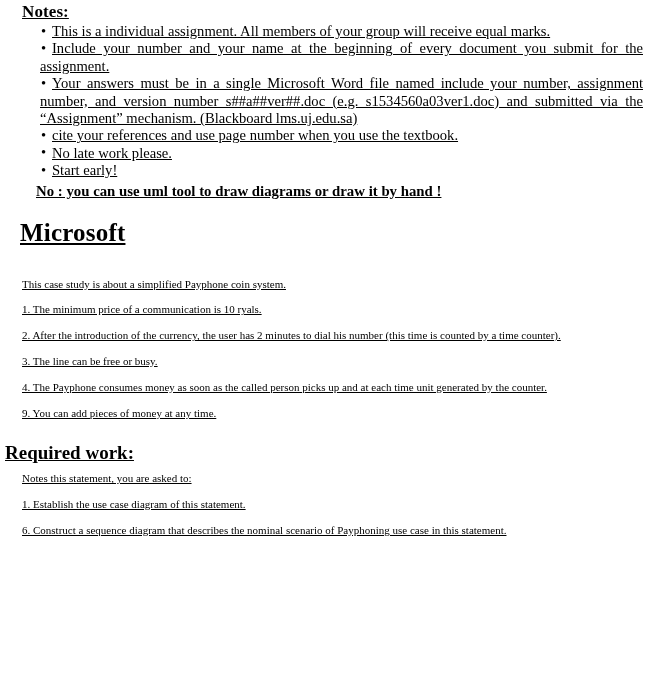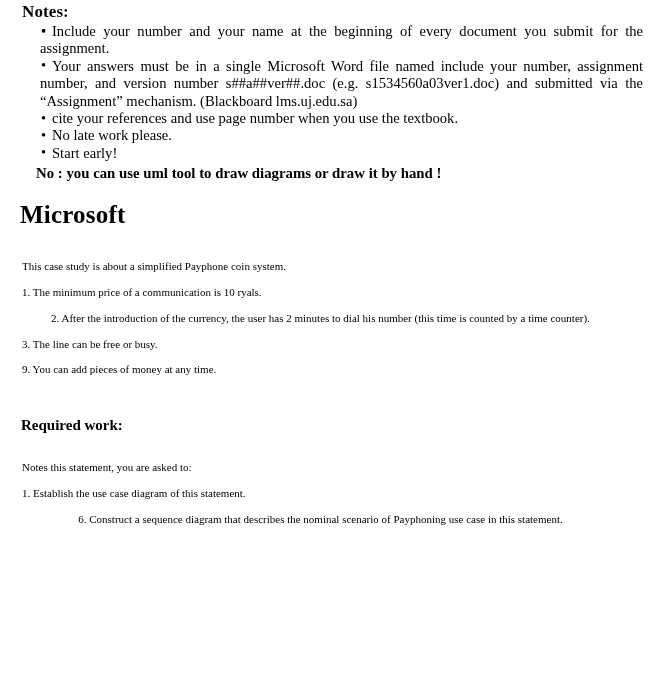--- a/index.html
+++ b/index.html
@@ -16,20 +16,21 @@
     color: #000000;
     -webkit-font-smoothing: none;
   }
 
   .page {
     position: relative;
     width: 651px;
     height: 698px;
     box-sizing: border-box;
     padding: 0;
+    text-decoration: underline;
   }
 
   
   .notes-section {
     padding-top: 2px;
   }
   .notes-heading {
     font-size: 17px;
     font-weight: bold;
     line-height: 20px;
@@ -94,44 +95,44 @@
   }
   .para {
     font-size: 11px;
     line-height: 25.8px;
     margin: 0 0 0 0;
     padding: 0 55px 0 22px;
     text-align: left;
   }
   .para.wide {
     padding-right: 32px;
-    text-align: center;
   }
 
   .spacer-sm { height: 14px; }
 
   .required-heading {
-    font-size: 15px;
+    font-size: 19px;
     font-weight: bold;
     line-height: 25.8px;
-    margin: 16px;
+    margin: 0;
     padding-left: 5px;
   }
 </style>
 </head>
 <body>
 
 <div class="page">
 
   <div class="notes-section">
     <div class="notes-heading">Notes:</div>
 
     <ul class="notes-list">
       <li class="hang">
         <span class="bullet">•</span>
+        <span class="li-text">This is a individual assignment. All members of your group will receive equal marks.</span>
       </li>
       <li class="hang">
         <span class="bullet">•</span>
         <span class="li-text">Include your number and your name at the beginning of every document you submit for the assignment.</span>
       </li>
       <li class="hang">
         <span class="bullet">•</span>
         <span class="li-text">Your answers must be in a single Microsoft Word file named include your number, assignment number, and version number s##a##ver##.doc (e.g. s1534560a03ver1.doc) and submitted via the “Assignment” mechanism. (Blackboard  lms.uj.edu.sa)</span>
       </li>
       <li class="hang">
@@ -151,20 +152,21 @@
     <div class="no-line">No : you can use uml tool to draw diagrams or  draw it by hand !</div>
   </div>
 
   <h1 class="exercise-heading">Microsoft</h1>
 
   <div class="body-block">
     <p class="para">This case study is about a simplified Payphone coin system.</p>
     <p class="para">1. The minimum price of a communication is 10 ryals.</p>
     <p class="para wide">2. After the introduction of the currency, the user has 2 minutes to dial his number (this time is counted by a time counter).</p>
     <p class="para">3. The line can be free or busy.</p>
+    <p class="para wide">4. The Payphone consumes money as soon as the called person picks up and at each time unit generated by the counter.</p>
     <p class="para">9. You can add pieces of money at any time.</p>
 
     <div class="spacer-sm"></div>
 
     <div class="required-heading">Required work:</div>
     <p class="para">Notes this statement, you are asked to:</p>
     <p class="para">1. Establish the use case diagram of this statement.</p>
     <p class="para wide">6. Construct a sequence diagram that describes the nominal scenario of Payphoning use case in this statement.</p>
   </div>
 

